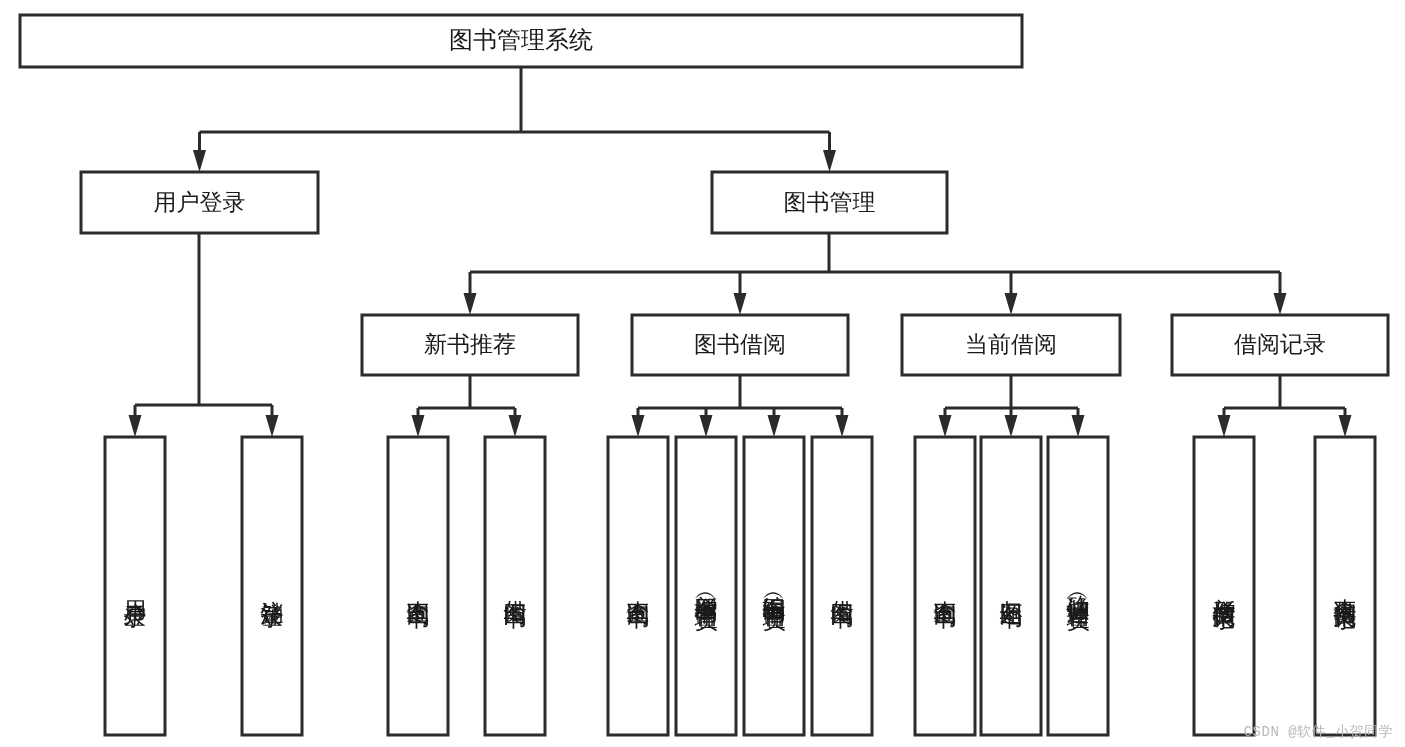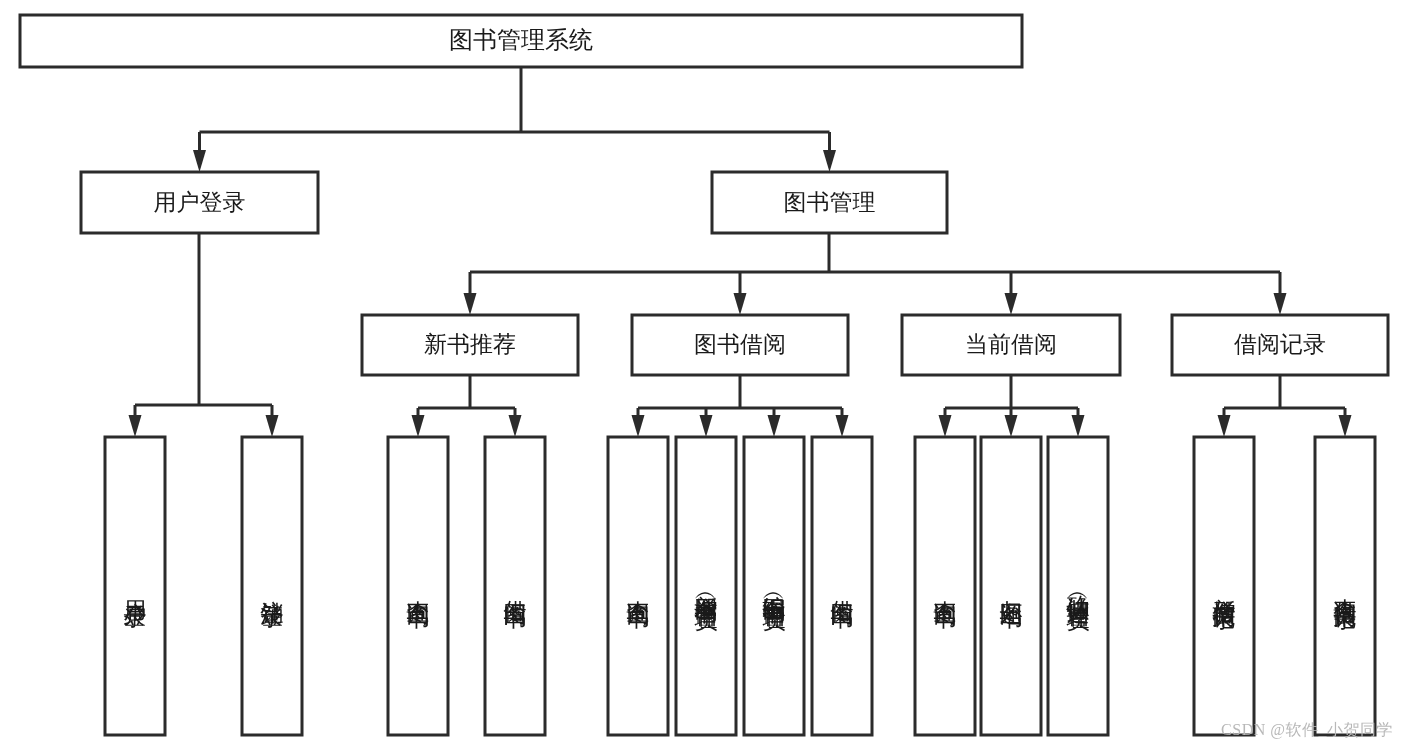--- a/index.html
+++ b/index.html
@@ -68,22 +68,22 @@
     line-height: 1.08;
     letter-spacing: 2px;
     color: #1a1a1a;
     white-space: nowrap;
     pointer-events: none;
   }
   .watermark {
     position: absolute;
     right: 12px;
     bottom: 6px;
-    font-family: Liberation Serif, serif;
-    font-size: 16px;
+    font-family: Liberation Mono, monospace;
+    font-size: 14px;
     color: #b8b8b8;
     letter-spacing: 0.5px;
     white-space: nowrap;
   }
 </style>
 </head>
 <body>
 
 <div id="diagram-root">
   <svg id="diagram-svg" viewBox="0 0 1405 747">

